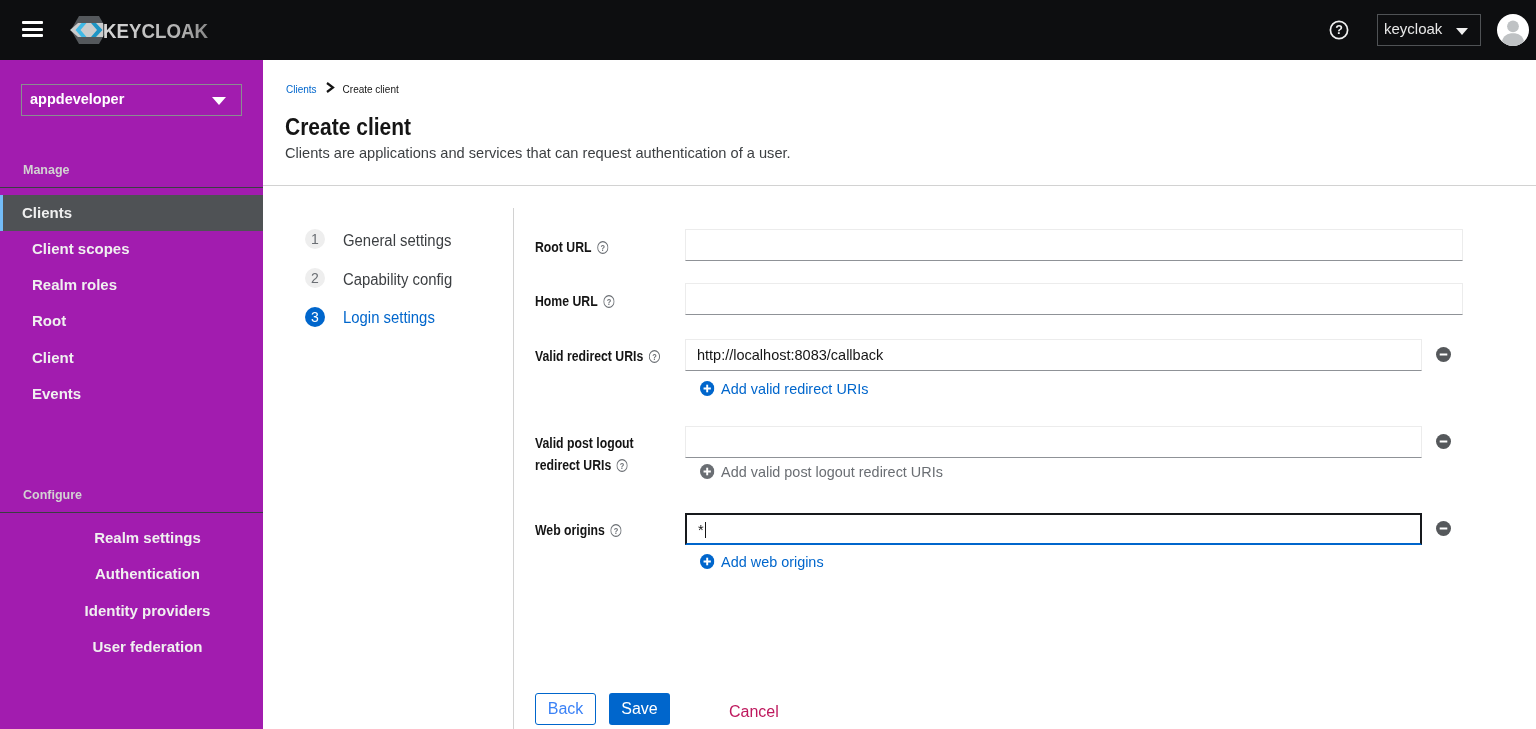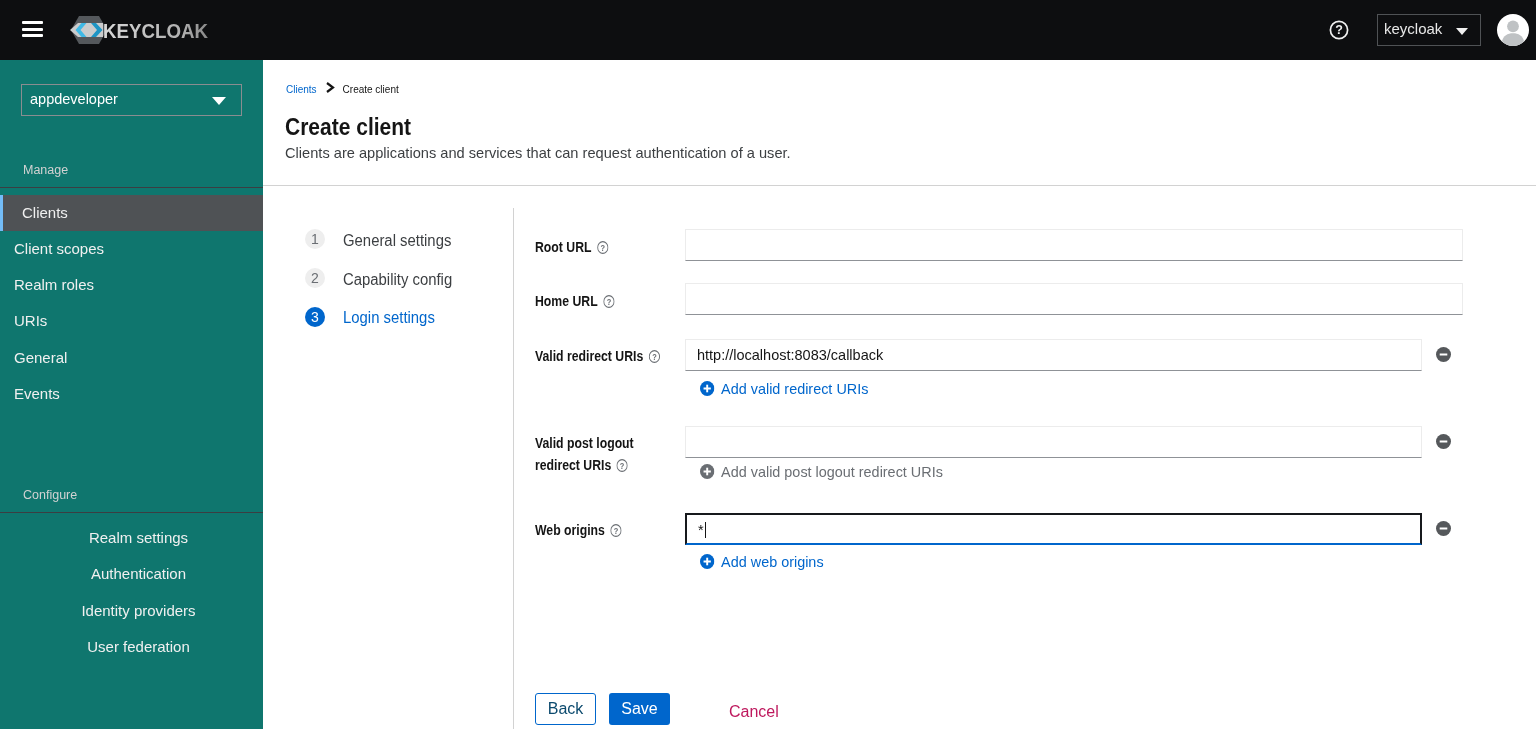--- a/index.html
+++ b/index.html
@@ -13,30 +13,30 @@
 #logo { position:absolute; left:66px; top:12px; }
 #helpicon { position:absolute; left:1329px; top:20px; }
 #realmdd { position:absolute; left:1377px; top:14px; width:104px; height:32px;
   border:1px solid #4f5255; color:#e8e8e8; font-size:15px; }
 #realmdd span.t { position:absolute; left:6px; top:5px; }
 #realmdd .caret { position:absolute; right:12px; top:13px; width:0; height:0;
   border-left:6px solid transparent; border-right:6px solid transparent; border-top:7px solid #f0f0f0; }
 #avatar { position:absolute; left:1497px; top:14px; }
 
 
-#sidebar { position:absolute; left:0; top:60px; width:288px; height:669px; background:#0f766e; }
+#sidebar { position:absolute; left:0; top:60px; width:288px; height:669px; background:#a21caf;font-weight:bold; }
 #realmsel { position:absolute; left:21px; top:24px; width:221px; height:32px;
   border:1px solid #8a8d90; color:#fff; font-size:14.5px; }
 #realmsel span.t { position:absolute; left:8px; top:6px; font-size:14.5px; }
 #realmsel .caret { position:absolute; right:15px; top:12px; width:0; height:0;
   border-left:7px solid transparent; border-right:7px solid transparent; border-top:8px solid #fff; }
 .navgroup-title { position:absolute; left:23px; font-size:12.5px; color:#d2d2d2; }
 .navdivider { position:absolute; left:0; width:263px; height:1px; background:#3b3e42; }
 ul.nav { position:absolute; left:0; width:263px; list-style:none; }
-ul.nav li { height:36.3px; line-height:36.3px; padding-left:14px; font-size:15px; color:#f0f0f0; }
+ul.nav li { height:36.3px; line-height:36.3px; padding-left:32px; font-size:15px; color:#f0f0f0; }
 ul.nav li.cur { background:#4f5255; border-left:3px solid #73bcf7; padding-left:19px; }
 
 
 #main { position:absolute; left:263px; top:60px; width:1273px; height:669px; background:#fff; }
 #breadcrumb { position:absolute; left:23px; top:21.5px; font-size:10px; color:#151515; }
 #breadcrumb a { color:#0066cc; text-decoration:none; }
 #breadcrumb .sep { display:inline-block; margin:0 8px 0 8px; }
 #h1 { position:absolute; left:22px; top:53px; font-size:24px; font-weight:700; color:#151515; transform:scaleX(0.875); transform-origin:0 0; }
 #subt { position:absolute; left:22px; top:84px; font-size:15px; color:#3c3f42; transform:scaleX(0.975); transform-origin:0 0; }
 #hdrline { position:absolute; left:0; top:125px; width:1273px; height:1px; background:#d2d2d2; }
@@ -58,21 +58,21 @@
 .finput .val { position:absolute; left:11px; top:7px; white-space:nowrap; }
 .finput.focus { border:2px solid #17191c; border-bottom:2px solid #0066cc; }
 .minusbtn { position:absolute; }
 .addlink { position:absolute; font-size:15px; color:#0066cc; white-space:nowrap; transform:scaleX(0.96); transform-origin:0 0; }
 .addlink svg { vertical-align:-2px; margin-right:7px; }
 .addlink.disabled { color:#6a6e73; }
 .cursorbar { display:inline-block; width:1.5px; height:16px; background:#151515; vertical-align:-3px; margin-left:1px; }
 
 
 #btnback { position:absolute; left:272px; top:633px; width:61px; height:32px; border:1px solid #0066cc;
-  border-radius:3px; color:#0c4a6e; font-size:16px; text-align:center; line-height:30px; background:#fff; }
+  border-radius:3px; color:#3b82f6; font-size:16px; text-align:center; line-height:30px; background:#fff; }
 #btnsave { position:absolute; left:346px; top:633px; width:61px; height:32px;
   border-radius:3px; color:#fff; font-size:16px; text-align:center; line-height:32px; background:#0066cc; }
 #btncancel { position:absolute; left:466px; top:643px; color:#be185d; font-size:16px; }
 </style>
 </head>
 <body>
 
 <div id="masthead">
   <div id="burger">
       <div></div>
@@ -112,22 +112,22 @@
   <div id="realmsel">
       <span class="t">appdeveloper</span>
       <span class="caret"></span>
     </div>
   <div class="navgroup-title" style="top:103px;">Manage</div>
   <div class="navdivider" style="top:127px;"></div>
   <ul class="nav" style="top:134.5px;">
     <li class="cur">Clients</li>
     <li>Client scopes</li>
     <li>Realm roles</li>
-    <li>URIs</li>
-    <li>General</li>
+    <li>Root</li>
+    <li>Client</li>
     <li>Events</li>
   </ul>
   <div class="navgroup-title" style="top:428px;">Configure</div>
   <div class="navdivider" style="top:452px;"></div>
   <ul class="nav" style="top:460px;text-align:center;">
     <li>Realm settings</li>
     <li>Authentication</li>
     <li>Identity providers</li>
     <li>User federation</li>
   </ul>

